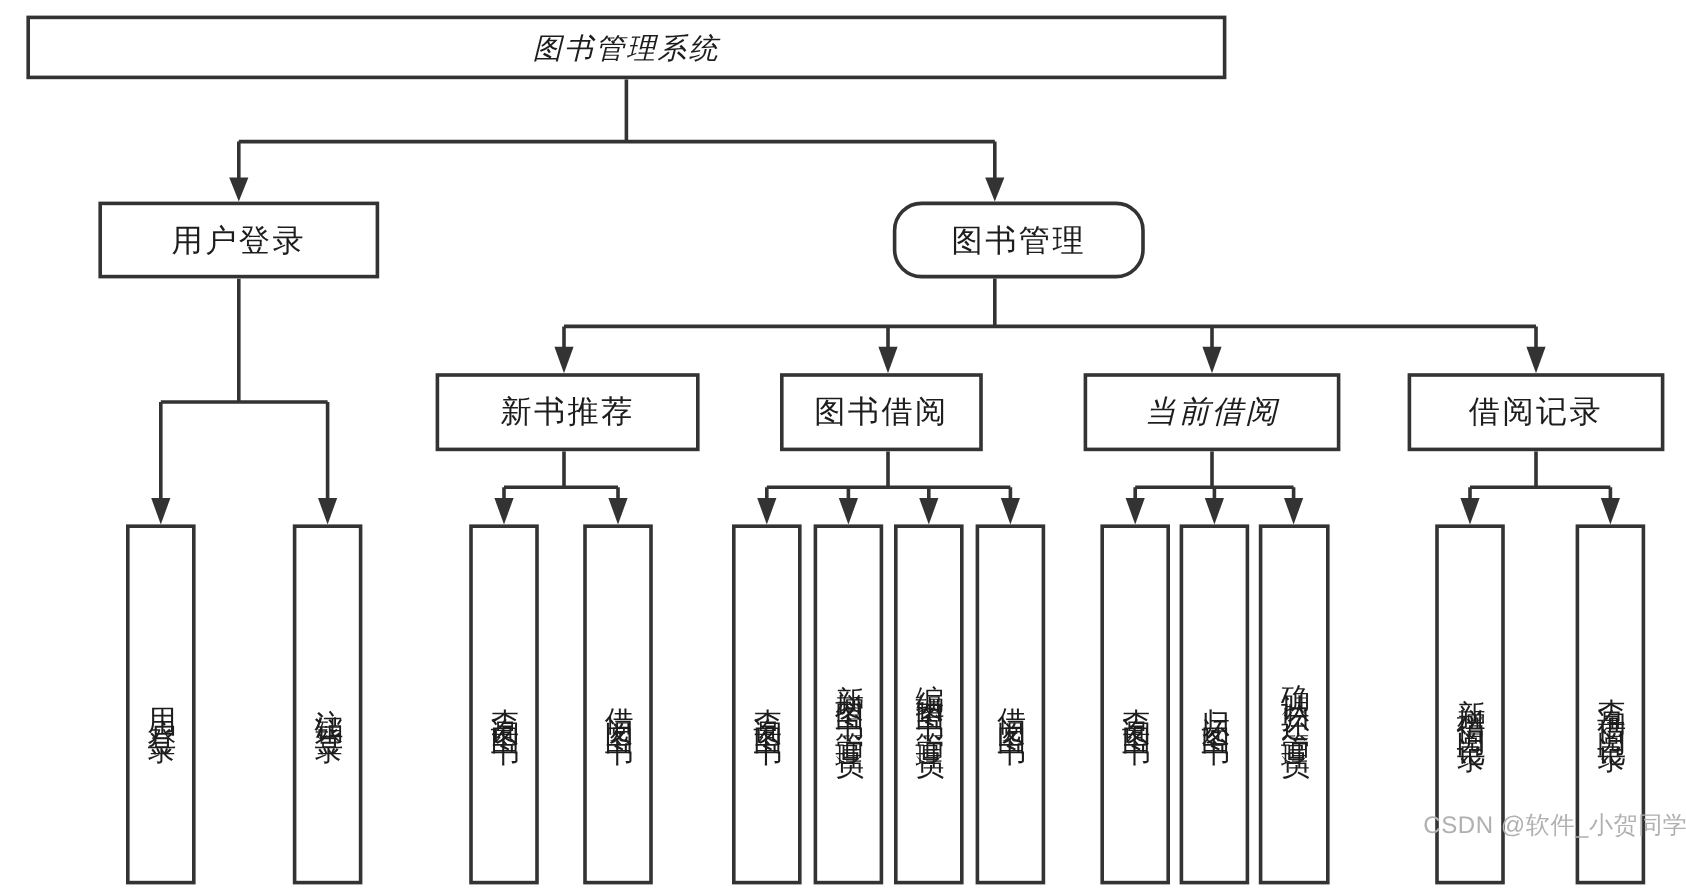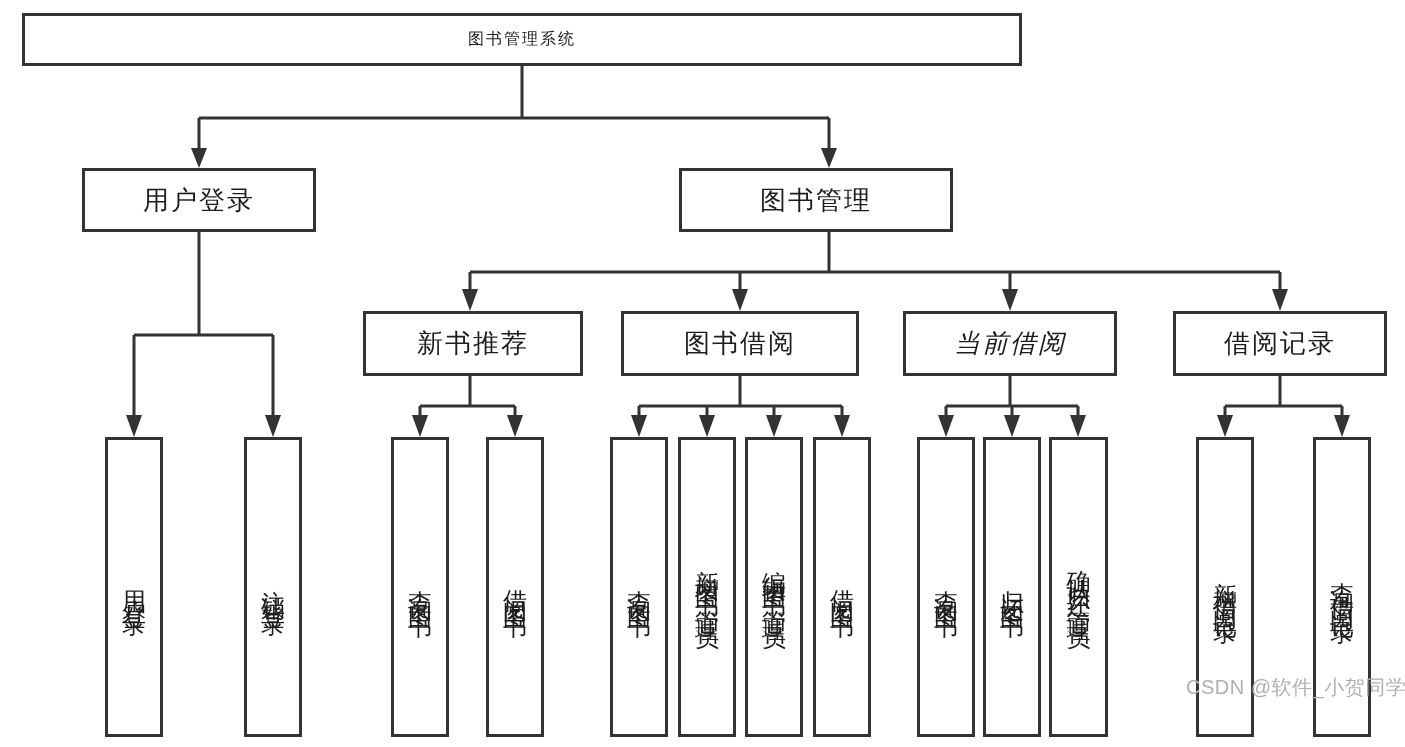--- a/index.html
+++ b/index.html
@@ -16,21 +16,21 @@
   }
   .connectors{position:absolute;left:0;top:0;color:var(--line);}
   .connectors path{stroke:currentColor;stroke-width:3;fill:none;}
   .connectors polygon{fill:currentColor;stroke:none;}
   .box{
     position:absolute;box-sizing:border-box;
     border:3px solid var(--line);background:#fff;
     display:flex;align-items:center;justify-content:center;
     color:var(--text);z-index:2;
   }
-  .root{font-size:16px;letter-spacing:2px;}
+  .root{font-size:24px;letter-spacing:2px;font-style:italic;}
   .h{font-size:26px;letter-spacing:2px;}
   .v{
     writing-mode:vertical-rl;text-orientation:mixed;
     font-size:24px;letter-spacing:8px;line-height:1;
   }
   .watermark{
     position:absolute;left:1186px;top:674px;z-index:5;
     font-size:20px;letter-spacing:0.5px;white-space:nowrap;
     color:var(--watermark);
   }
@@ -72,24 +72,24 @@
     <polygon points="1070,415 1086,415 1078,437"></polygon>
 
     <path d="M1280 376 V406 M1225 406 H1342 M1225 406 V417 M1342 406 V417"></path>
     <polygon points="1217,415 1233,415 1225,437"></polygon>
     <polygon points="1334,415 1350,415 1342,437"></polygon>
   </svg>
 
   <div class="box root" style="left:22px;top:13px;width:1000px;height:53px;">图书管理系统</div>
 
   <div class="box h" style="left:82px;top:168px;width:234px;height:64px;">用户登录</div>
-  <div class="box h" style="left:679px;top:168px;width:274px;height:64px;">图书管理</div>
+  <div class="box h" style="left:744px;top:168px;width:210px;height:64px;border-radius:24px;">图书管理</div>
 
   <div class="box h" style="left:363px;top:311px;width:220px;height:65px;">新书推荐</div>
-  <div class="box h" style="left:621px;top:311px;width:238px;height:65px;">图书借阅</div>
+  <div class="box h" style="left:650px;top:311px;width:169px;height:65px;">图书借阅</div>
   <div class="box h" style="left:903px;top:311px;width:214px;height:65px;font-style:italic;">当前借阅</div>
   <div class="box h" style="left:1173px;top:311px;width:214px;height:65px;">借阅记录</div>
 
   <div class="box v" style="left:105px;top:437px;width:58px;height:300px;">用户登录</div>
   <div class="box v" style="left:244px;top:437px;width:58px;height:300px;">注销登录</div>
 
   <div class="box v" style="left:391px;top:437px;width:58px;height:300px;">查询图书</div>
   <div class="box v" style="left:486px;top:437px;width:58px;height:300px;">借阅图书</div>
 
   <div class="box v" style="left:610px;top:437px;width:58px;height:300px;">查询图书</div>

